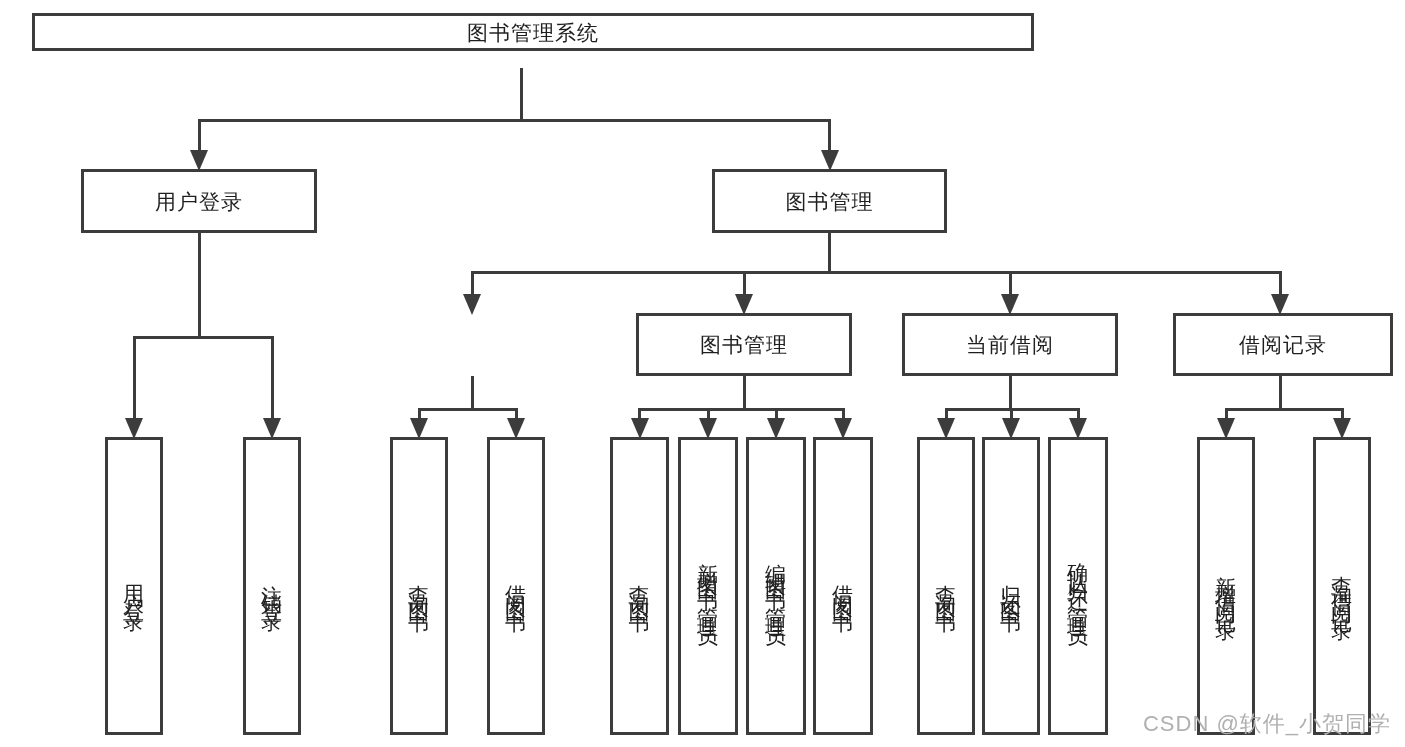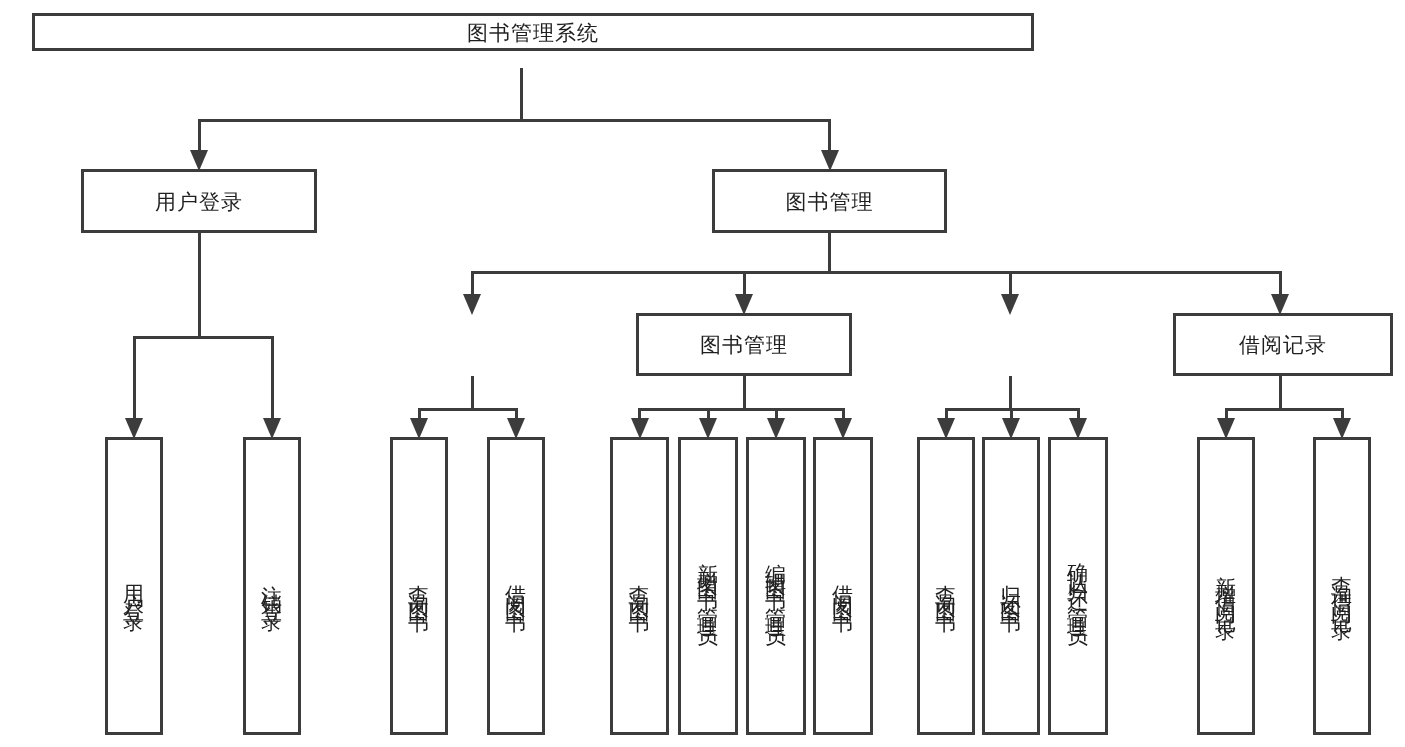--- a/index.html
+++ b/index.html
@@ -51,20 +51,21 @@
     color:var(--wm,#b0b0b0);
     font-size:22px;
     letter-spacing:1px;
     z-index:5;
   }
 </style>
 </head>
 <body>
 
 <div id="canvas">
+  <div class="watermark">CSDN @软件_小贺同学</div>
 <div class="node" style="left: 32px; top: 13px; width: 1002px; height: 38px;">
       <span class="lbl">图书管理系统</span>
     </div>
     <div class="line" style="left: 519.5px; top: 68px; width: 3px; height: 54px;"></div>
     <div class="line" style="left: 197.5px; top: 119px; width: 633.5px; height: 3px;"></div>
     <div class="line" style="left: 197.5px; top: 119px; width: 3px; height: 35px;"></div>
     <div class="arrow" style="left: 190px; top: 150px;"></div>
     <div class="node" style="left: 81px; top: 169px; width: 236px; height: 64px;">
       <span class="lbl">用户登录</span>
     </div>
@@ -123,20 +124,23 @@
     <div class="node vert" style="left: 746px; top: 437px; width: 60px; height: 298px;">
       <span class="lbl">编辑图书（管理员）</span>
     </div>
     <div class="line" style="left: 841.5px; top: 408px; width: 3px; height: 14px;"></div>
     <div class="arrow" style="left: 834px; top: 418px;"></div>
     <div class="node vert" style="left: 813px; top: 437px; width: 60px; height: 298px;">
       <span class="lbl">借阅图书</span>
     </div>
     <div class="line" style="left: 1008.5px; top: 271px; width: 3px; height: 27px;"></div>
     <div class="arrow" style="left: 1001px; top: 294px;"></div>
+    <div class="node" style="left: 902px; top: 313px; width: 216px; height: 63px;">
+      <span class="lbl">当前借阅</span>
+    </div>
     <div class="line" style="left: 1008.5px; top: 376px; width: 3px; height: 35px;"></div>
     <div class="line" style="left: 944.5px; top: 408px; width: 135px; height: 3px;"></div>
     <div class="line" style="left: 944.5px; top: 408px; width: 3px; height: 14px;"></div>
     <div class="arrow" style="left: 937px; top: 418px;"></div>
     <div class="node vert" style="left: 917px; top: 437px; width: 58px; height: 298px;">
       <span class="lbl">查询图书</span>
     </div>
     <div class="line" style="left: 1009.5px; top: 408px; width: 3px; height: 14px;"></div>
     <div class="arrow" style="left: 1002px; top: 418px;"></div>
     <div class="node vert" style="left: 982px; top: 437px; width: 58px; height: 298px;">

